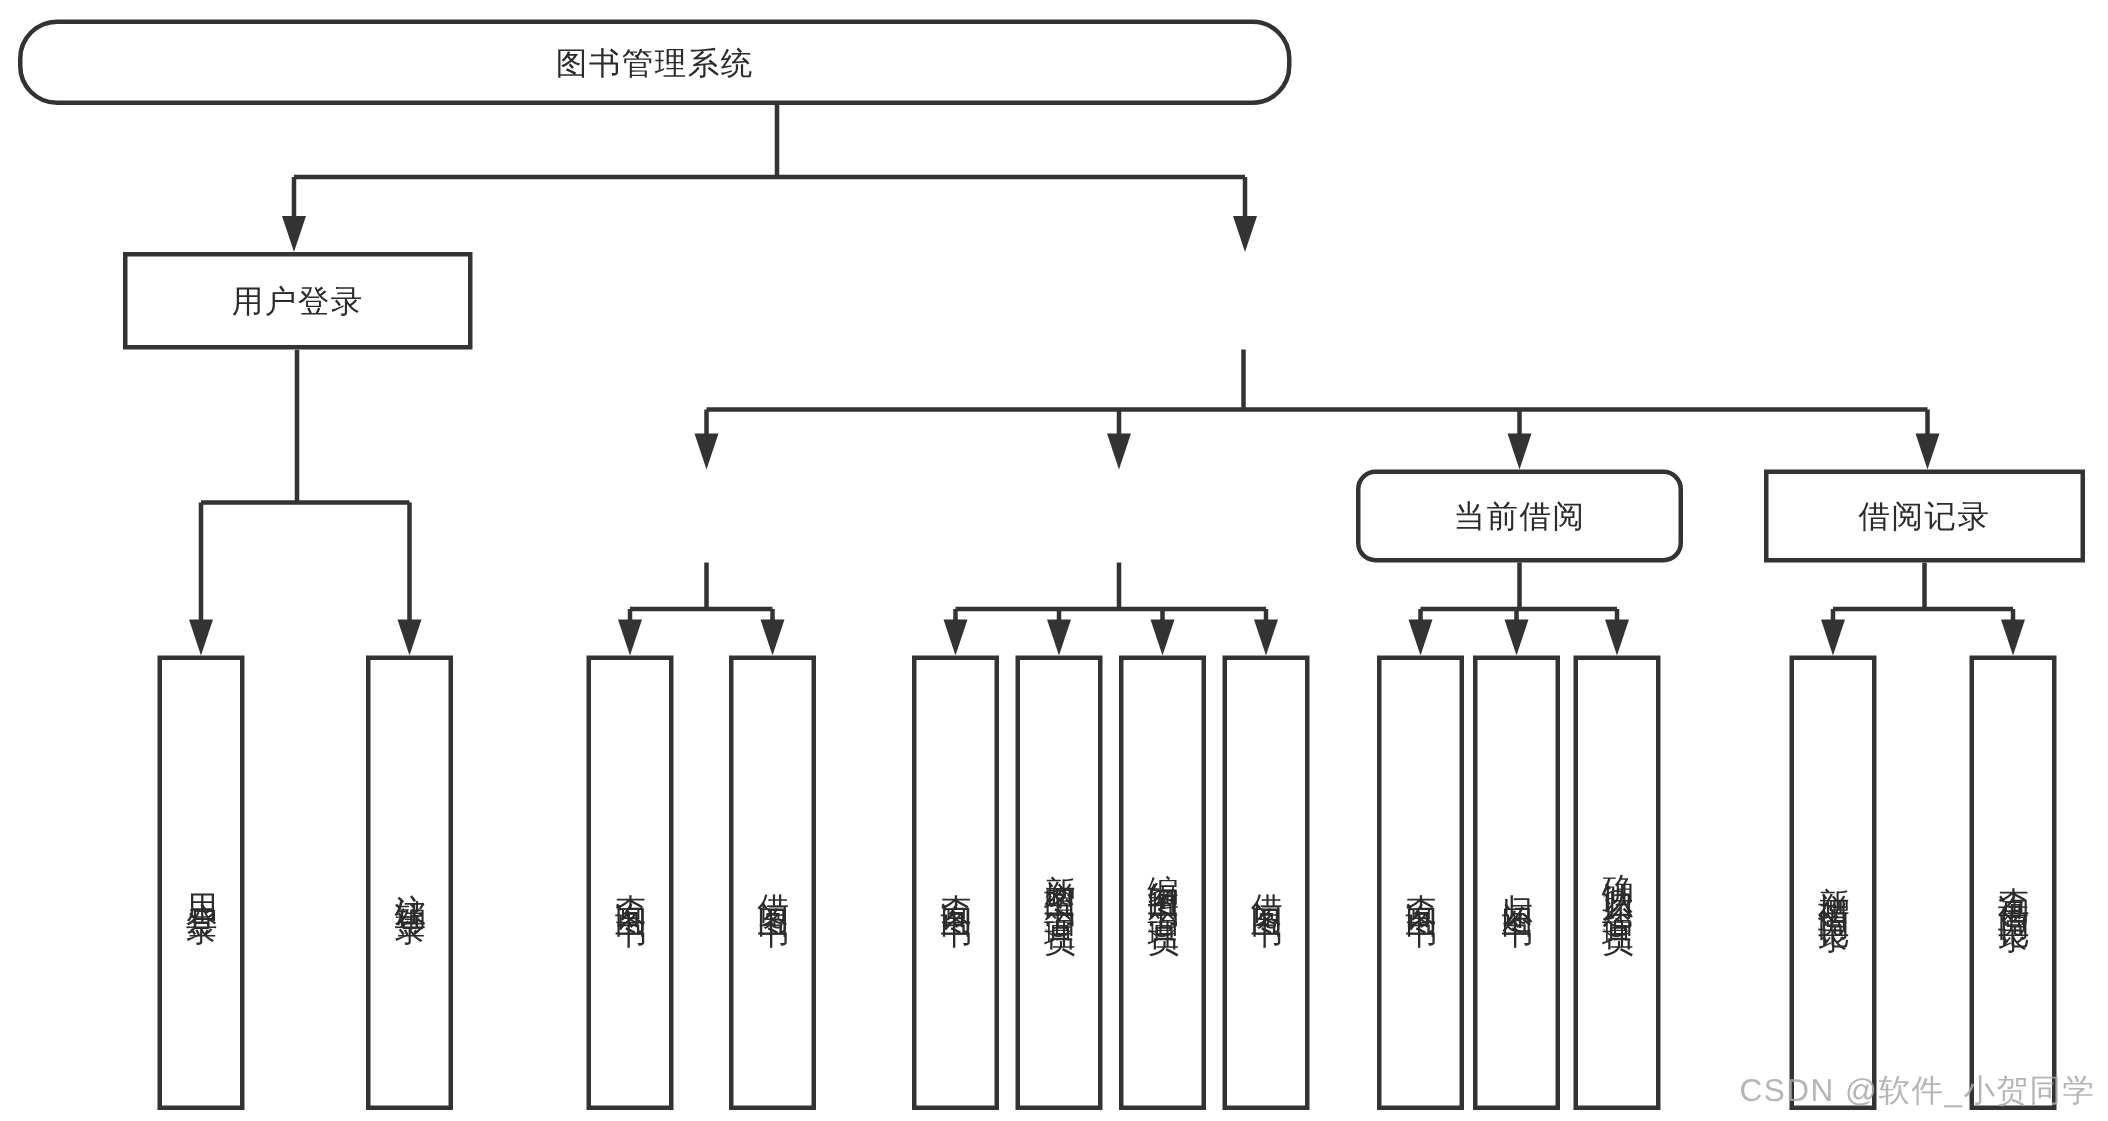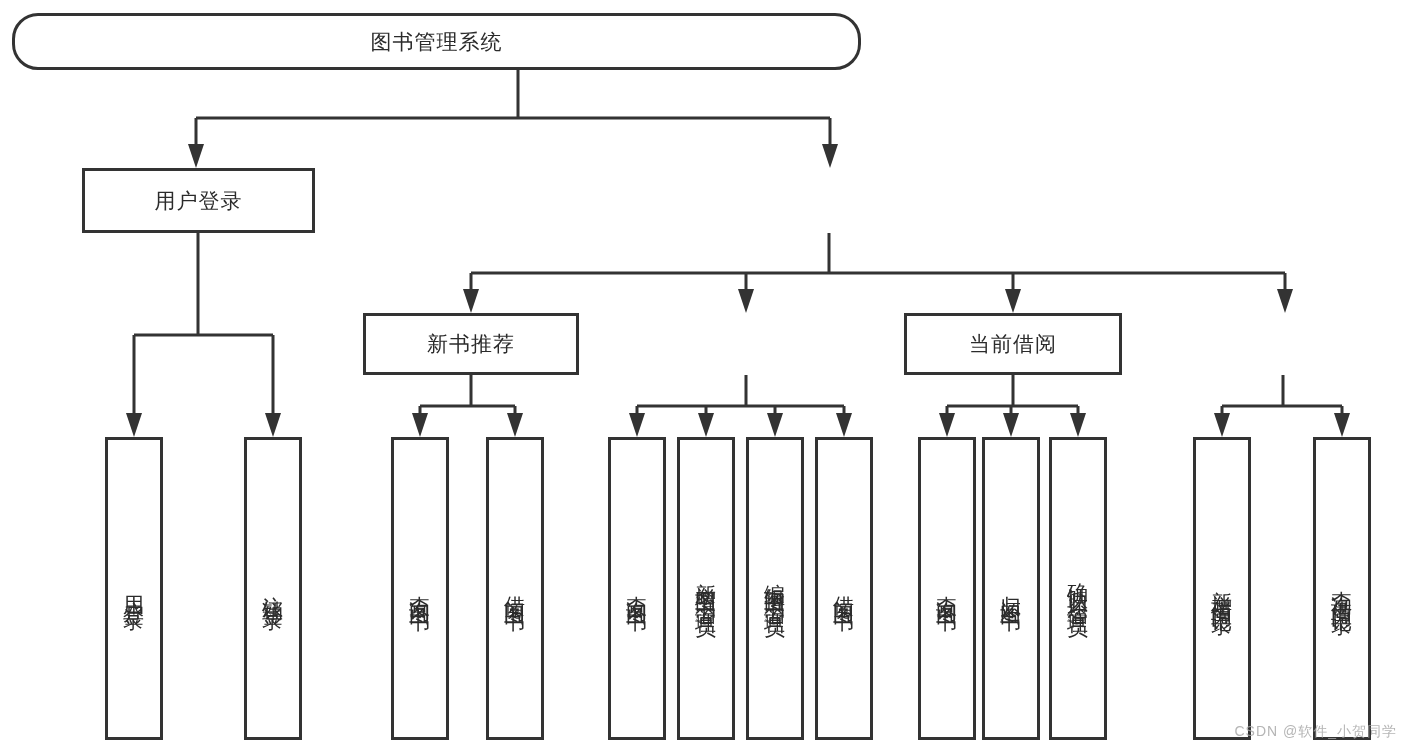--- a/index.html
+++ b/index.html
@@ -42,42 +42,42 @@
     letter-spacing: 5px;
     line-height: 1;
     padding: 6px 0;
   }
   
   .n-root          { left: 12px;   top: 13px;  width: 849px; height: 57px; border-radius: 26px; }
   .n-user-login    { left: 82px;   top: 168px; width: 233px;  height: 65px; }
   .n-book-mgmt     { left: 712px;  top: 168px; width: 235px;  height: 65px; }
   .n-new-book      { left: 363px;  top: 313px; width: 216px;  height: 62px; }
   .n-book-borrow   { left: 638px;  top: 313px; width: 216px;  height: 62px; }
-  .n-cur-borrow    { left: 904px;  top: 313px; width: 218px;  height: 62px; }
+  .n-cur-borrow    { left: 904px;  top: 313px; width: 218px;  height: 62px; border-radius: 13px; }
   .n-borrow-rec    { left: 1176px; top: 313px; width: 214px;  height: 62px; }
   .leaf            { top: 437px; width: 58px; height: 303px; }
   .lf-1  { left: 105px; }
   .lf-2  { left: 244px; }
   .lf-3  { left: 391px; }
   .lf-4  { left: 486px; }
   .lf-5  { left: 608px; }
   .lf-6  { left: 677px; }
   .lf-7  { left: 746px; }
   .lf-8  { left: 815px; }
   .lf-9  { left: 918px; }
   .lf-10 { left: 982px; }
   .lf-11 { left: 1049px; }
   .lf-12 { left: 1193px; }
   .lf-13 { left: 1313px; }
   #watermark {
     position: absolute;
     right: 8px;
     bottom: 6px;
     z-index: 3;
-    font-size: 14px;
+    font-size: 21px;
     color: rgba(168, 168, 168, 0.85);
     letter-spacing: 1px;
     white-space: nowrap;
   }
 </style>
 </head>
 <body>
 
 <div id="stage">
 
@@ -118,22 +118,22 @@
       <polygon points="1070,413 1086,413 1078,437"></polygon>
       <polygon points="1214,413 1230,413 1222,437"></polygon>
       <polygon points="1334,413 1350,413 1342,437"></polygon>
     </g>
   </svg>
 
   <div class="node n-root">图书管理系统</div>
 
   <div class="node n-user-login">用户登录</div>
 
-  <div class="node n-new-book">新书推荐</div>
   <div class="node n-cur-borrow">当前借阅</div>
+  <div class="node n-borrow-rec">借阅记录</div>
 
   <div class="node vnode leaf lf-1">用户登录</div>
   <div class="node vnode leaf lf-2">注销登录</div>
 
   <div class="node vnode leaf lf-3">查询图书</div>
   <div class="node vnode leaf lf-4">借阅图书</div>
 
   <div class="node vnode leaf lf-5">查询图书</div>
   <div class="node vnode leaf lf-6">新增图书（管理员）</div>
   <div class="node vnode leaf lf-7">编辑图书（管理员）</div>

